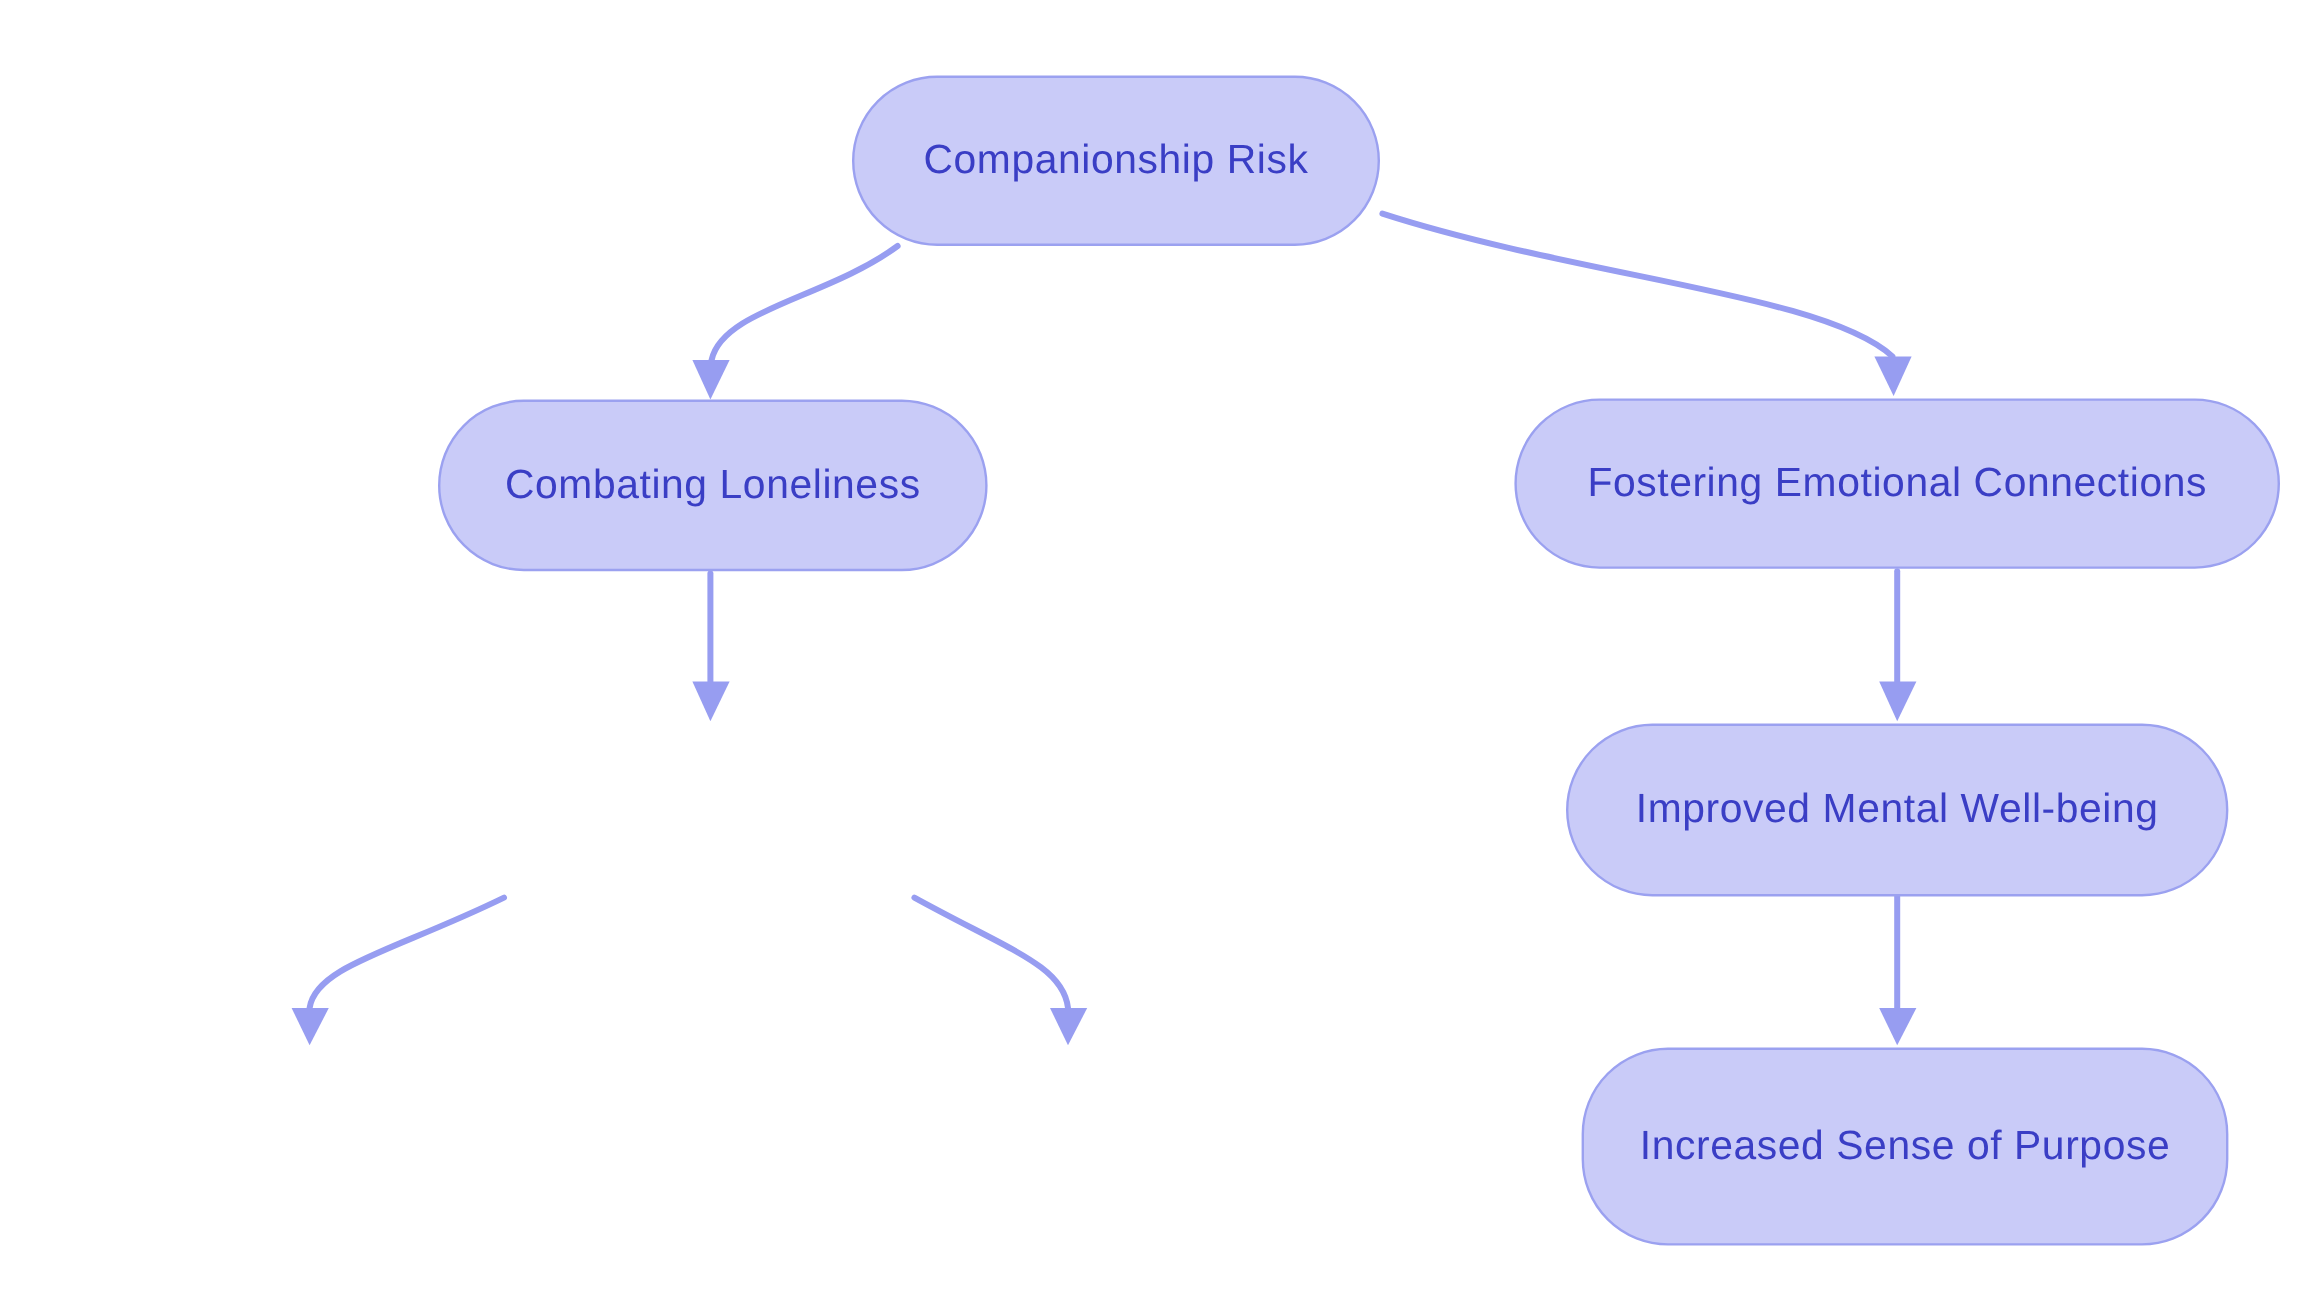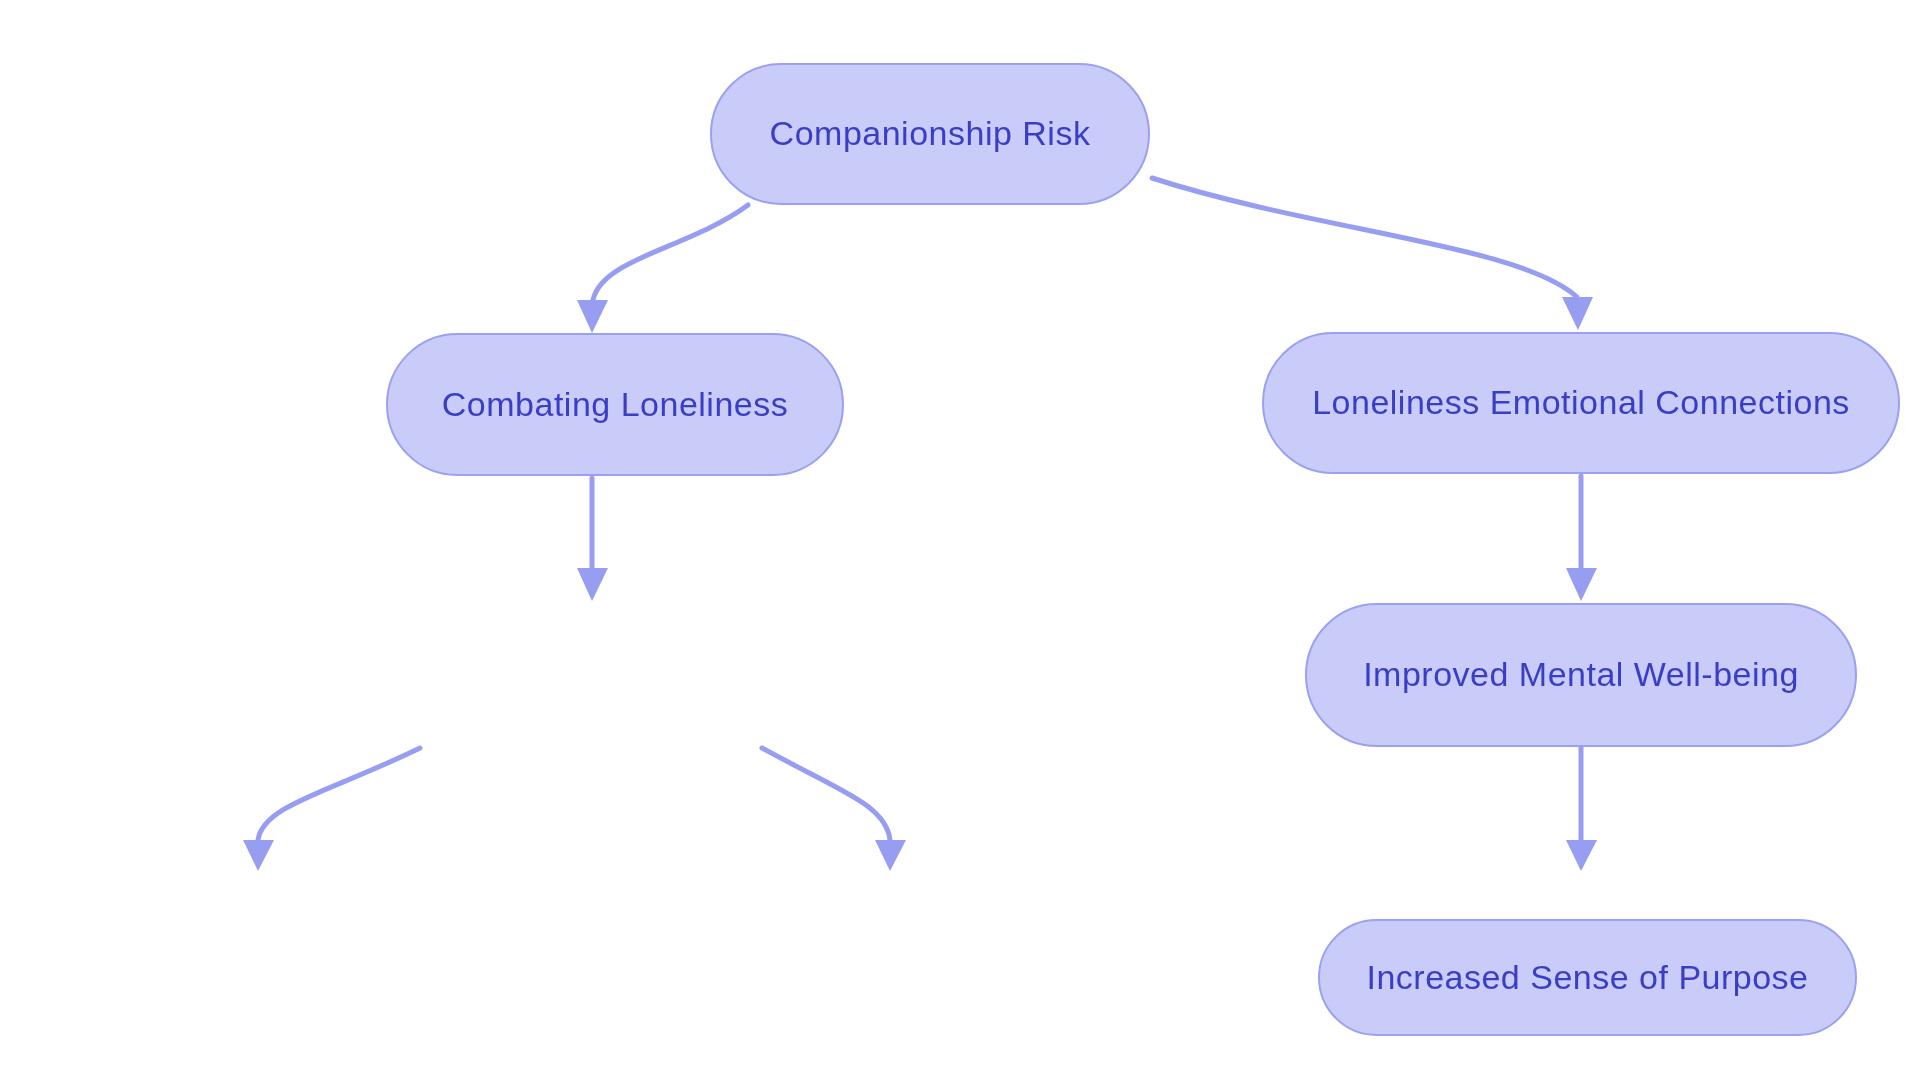--- a/index.html
+++ b/index.html
@@ -92,32 +92,32 @@
     <g>
       <path class="edge-stem" d="M 1581 747 L 1581 840"></path>
       <polygon class="edge-head" points="1566,840 1597,840 1581,871"></polygon>
     </g>
   </svg>
 
   <div class="node" style="left:710px; top:63px; width:440px; height:142px;">
     <span class="node-label">Companionship Risk</span>
   </div>
 
-  <div class="node" style="left:386px; top:333px; width:458px; height:143px;">
+  <div class="node" style="left:365px; top:333px; width:458px; height:143px;">
     <span class="node-label">Combating Loneliness</span>
   </div>
 
   <div class="node" style="left:1262px; top:332px; width:638px; height:142px;">
-    <span class="node-label">Loneliness Emotional Connections</span>
+    <span class="node-label">Fostering Emotional Connections</span>
   </div>
 
 
   <div class="node" style="left:1305px; top:603px; width:552px; height:144px;">
     <span class="node-label">Improved Mental Well-being</span>
   </div>
 
 
 
-  <div class="node" style="left:1318px; top:919px; width:539px; height:117px;justify-content:center;">
+  <div class="node" style="left:1318px; top:873px; width:539px; height:165px;justify-content:center;">
     <span class="node-label">Increased Sense of Purpose</span>
   </div>
 
 </div>
 
 </body></html>

